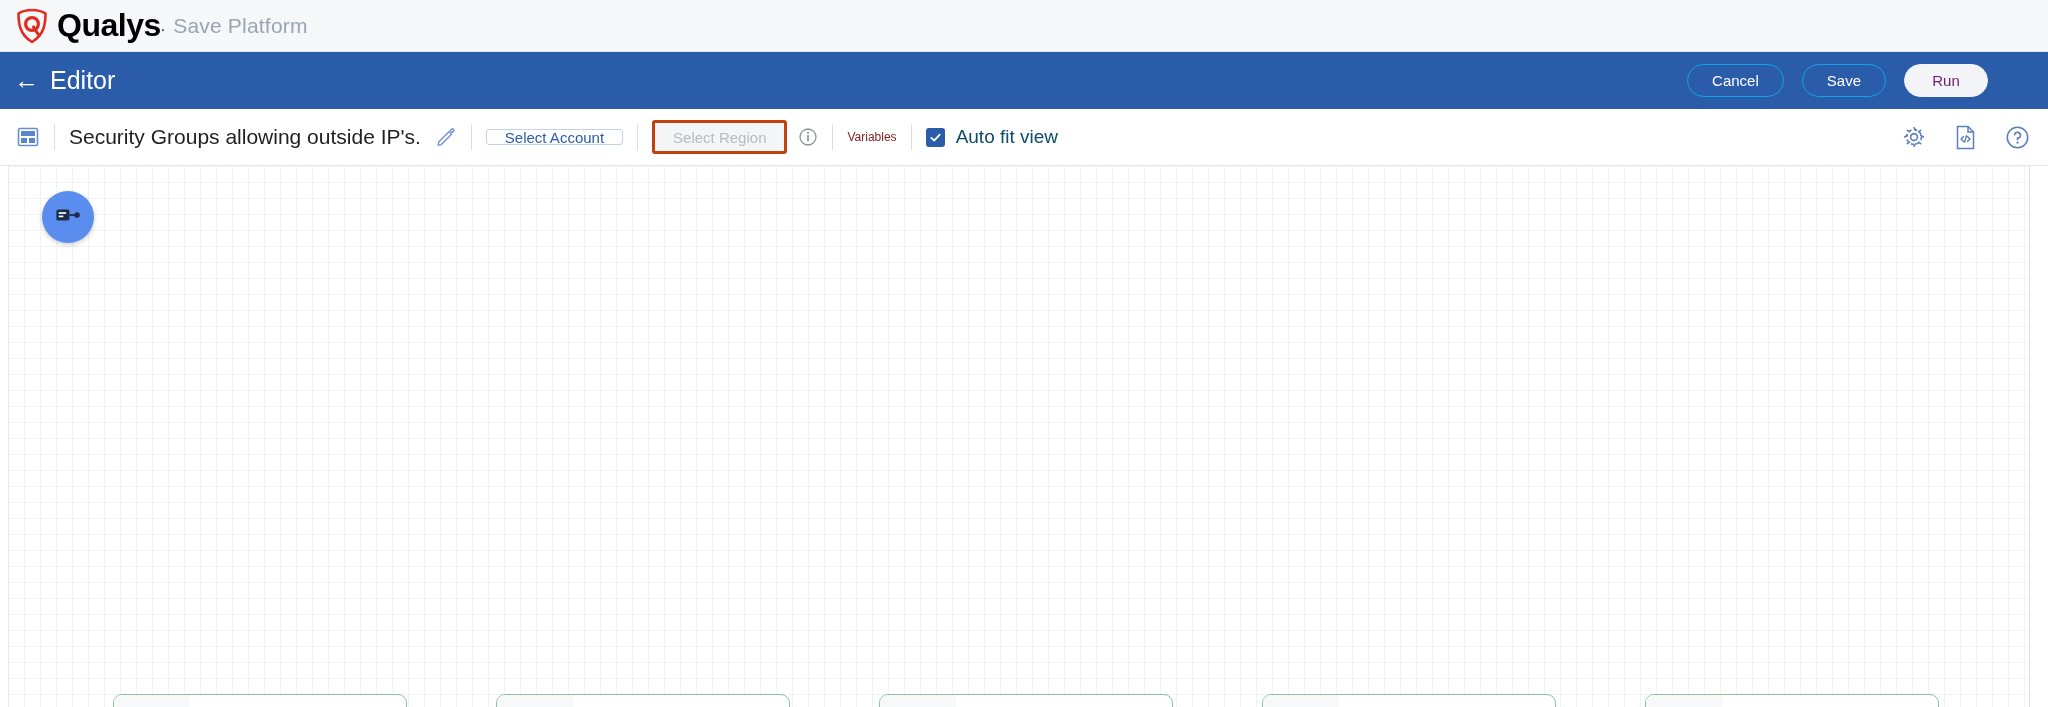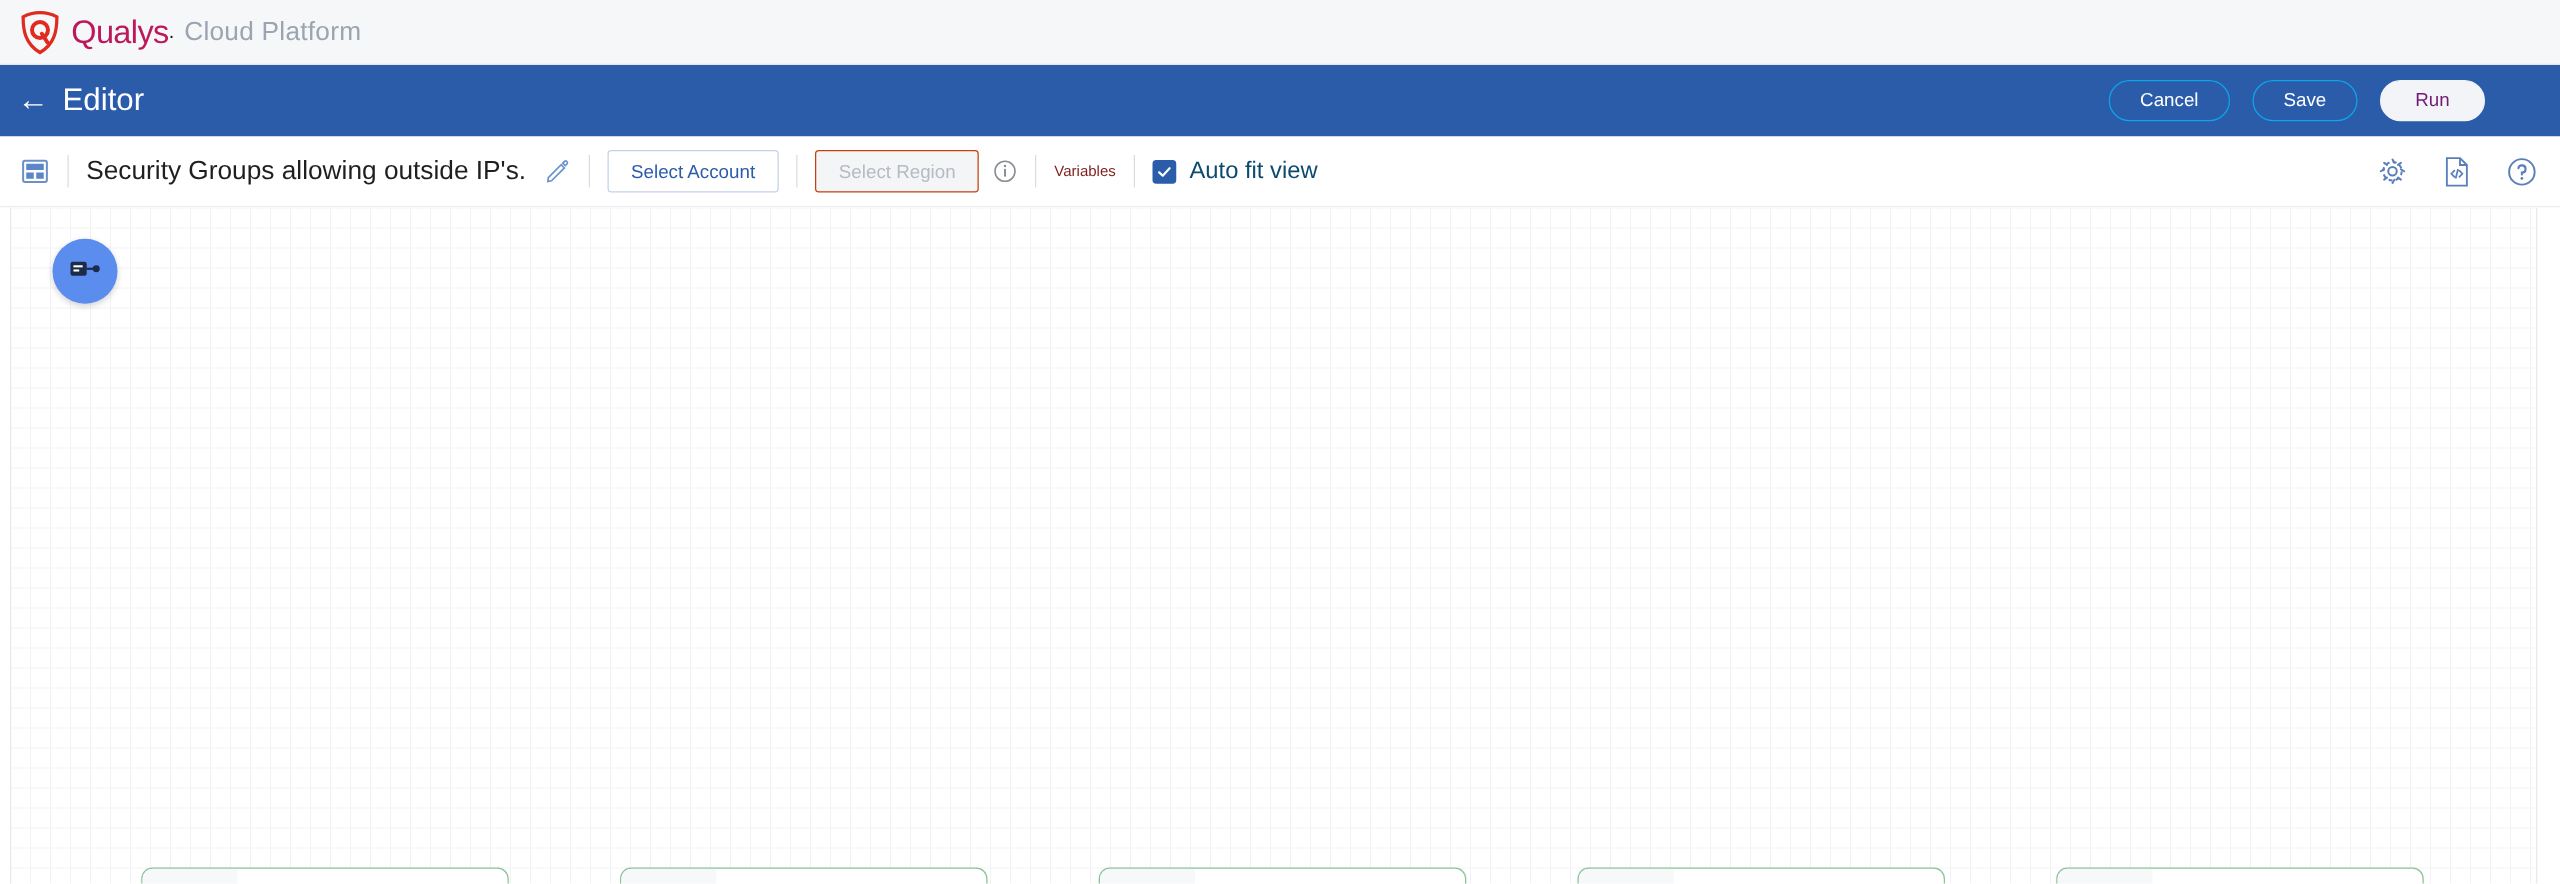--- a/index.html
+++ b/index.html
@@ -14,23 +14,23 @@
   .brandbar {
     height: 52px;
     background: #f6f7f8;
     display: flex;
     align-items: center;
     padding-left: 14px;
     border-bottom: 1px solid #e4e6e8;
   }
   .brand-logo { width: 36px; height: 36px; flex: 0 0 auto; }
   .brand-name {
-    font-size: 26px;
-    font-weight: normal;
-    color: #be185d;
+    font-size: 32px;
+    font-weight: bold;
+    color: #000000;
     letter-spacing: -0.5px;
     margin-left: 7px;
   }
   .brand-dot { color: #1a1a1a; }
   .brand-sub {
     font-size: 21px;
     color: #9aa5b1;
     margin-left: 8px;
     letter-spacing: 0.2px;
   }
@@ -103,36 +103,36 @@
     margin: 0 14px;
     flex: 0 0 auto;
   }
   .wf-title {
     font-size: 21px;
     color: #1f1f1f;
     white-space: nowrap;
   }
   .pencil-btn { margin-left: 14px; cursor: pointer; display:flex; }
   .btn-outline-blue {
-    height: 34px;
+    height: 16px;
     padding: 0 18px;
     border: 1px solid #c3d2e8;
     border-radius: 3px;
     color: #2a5caa;
     font-size: 15px;
     display: flex;
     align-items: center;
     background: #fff;
     cursor: pointer;
     white-space: nowrap;
   }
   .btn-greyed {
     height: 34px;
     padding: 0 18px;
-    border: 1px solid #c2410c;
+    border: 3px solid #c2410c;
     border-radius: 3px;
     background: #f4f5f7;
     color: #b6bbc2;
     font-size: 15px;
     display: flex;
     align-items: center;
     white-space: nowrap;
     cursor: default;
   }
   .info-icon { margin-left: 11px; cursor: pointer; display:flex; }
@@ -236,21 +236,21 @@
 <div class="brandbar">
   <span class="brand-logo">
     <svg width="36" height="36" viewBox="0 0 36 36">
       <path d="M18 2 C12 2 7 4 4.5 5.5 C4.5 16 6 27 18 34 C30 27 31.5 16 31.5 5.5 C29 4 24 2 18 2 Z" fill="none" stroke="#e02b20" stroke-width="2.6"></path>
       <circle cx="18" cy="16" r="6.4" fill="none" stroke="#e02b20" stroke-width="3.2"></circle>
       <path d="M19.5 19 L24 26" stroke="#e02b20" stroke-width="3.2" stroke-linecap="round"></path>
     </svg>
   </span>
   <span class="brand-name">Qualys</span>
   <span class="brand-dot">.</span>
-  <span class="brand-sub">Cloud Platform</span>
+  <span class="brand-sub">Save Platform</span>
 </div>
 
 <div class="editorbar">
   <span class="back-arrow">←</span>
   <span class="editor-title">Editor</span>
 
   <div class="editorbar-actions">
     <div class="pill pill-outline">Cancel</div>
     <div class="pill pill-outline">Save</div>
     <div class="pill pill-disabled">Run</div>

